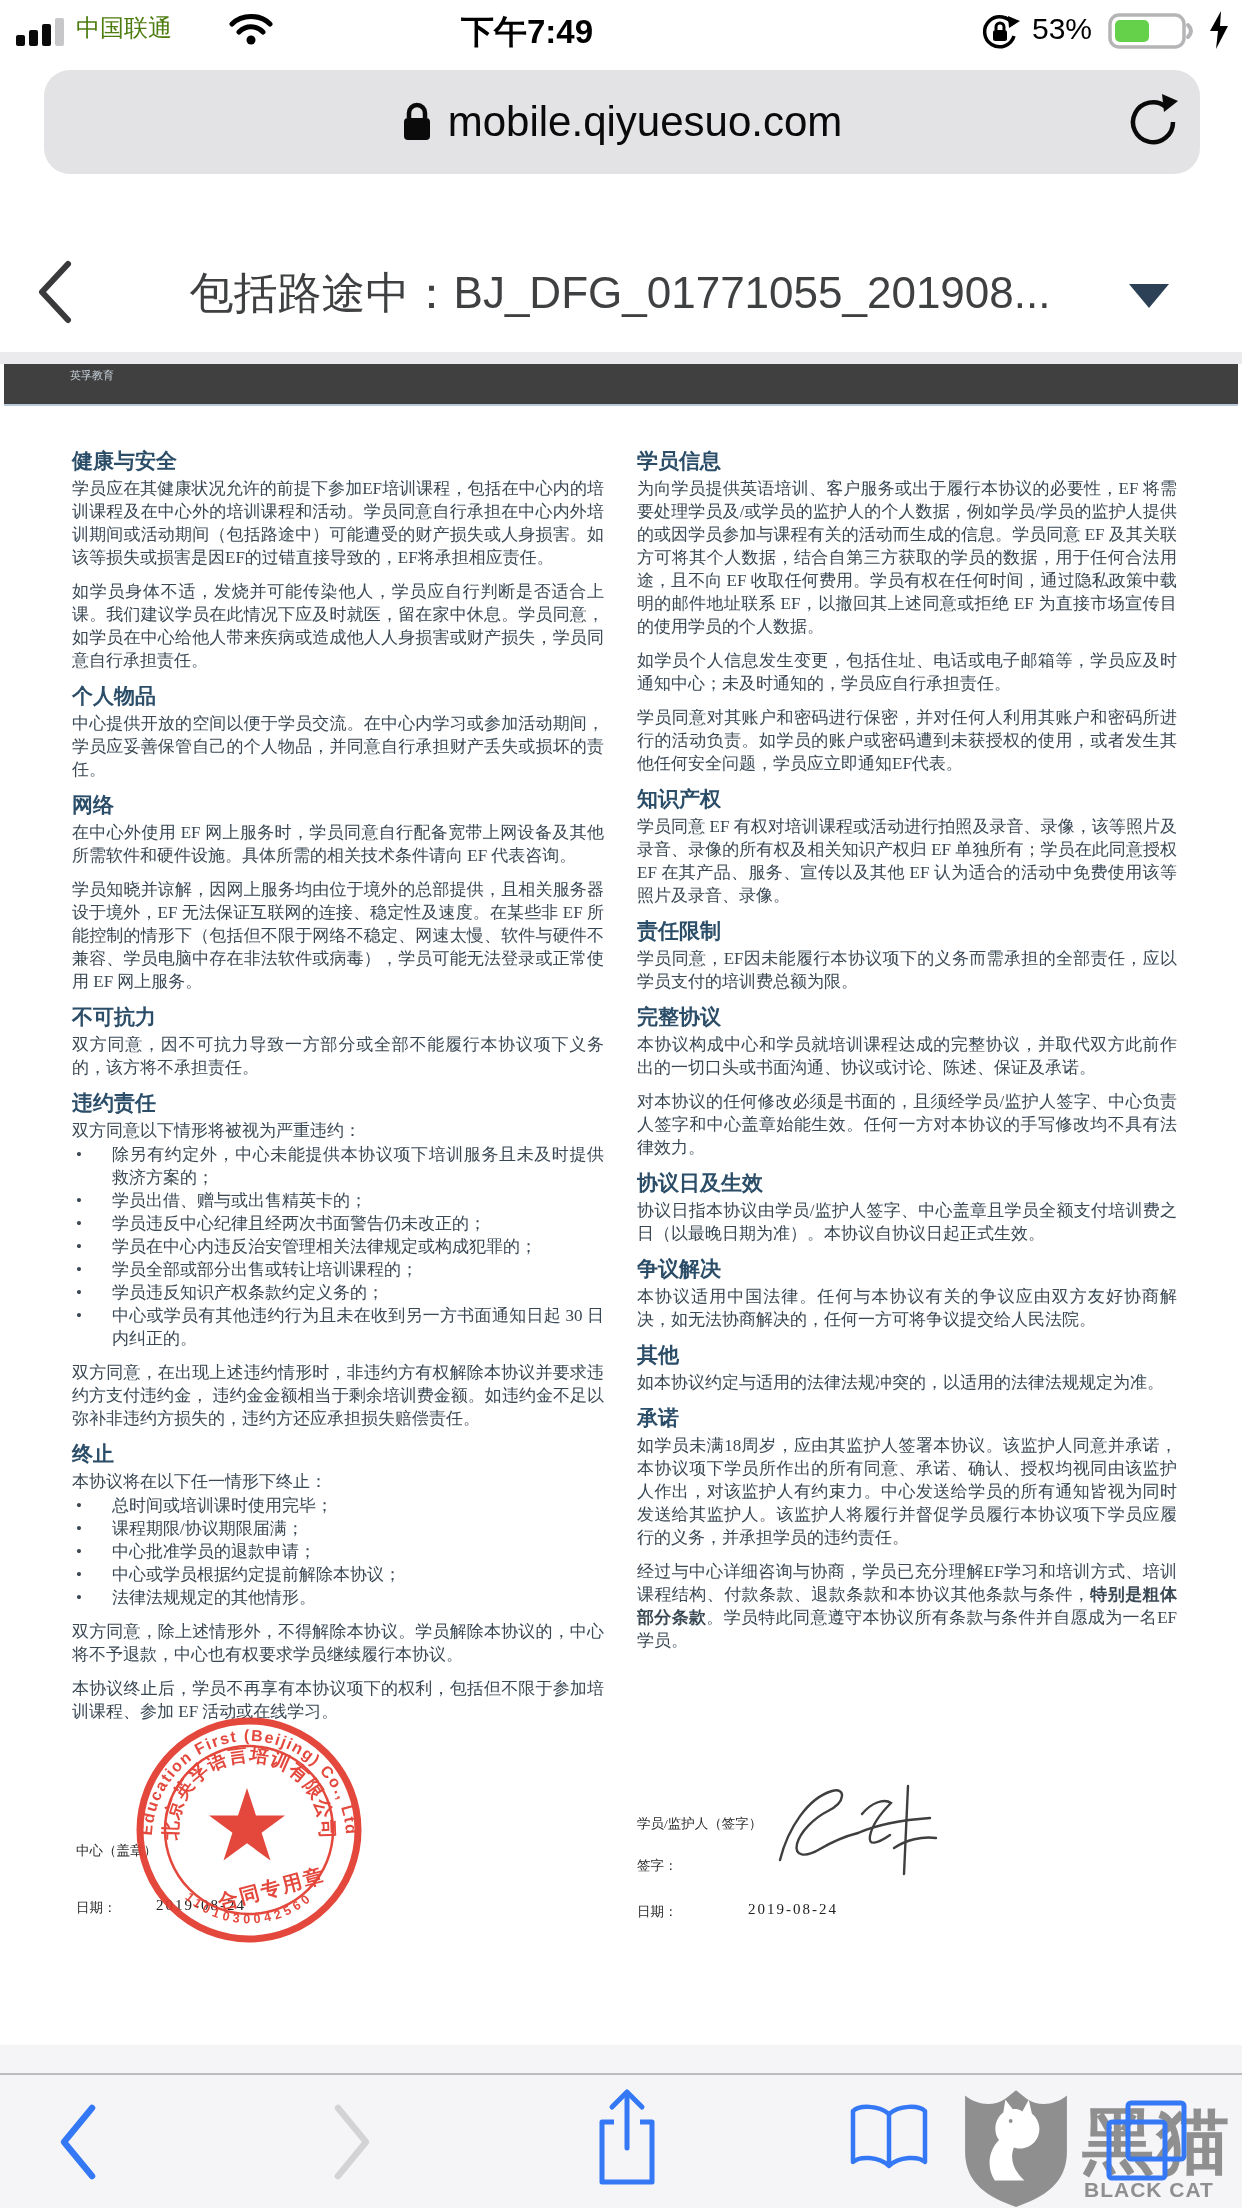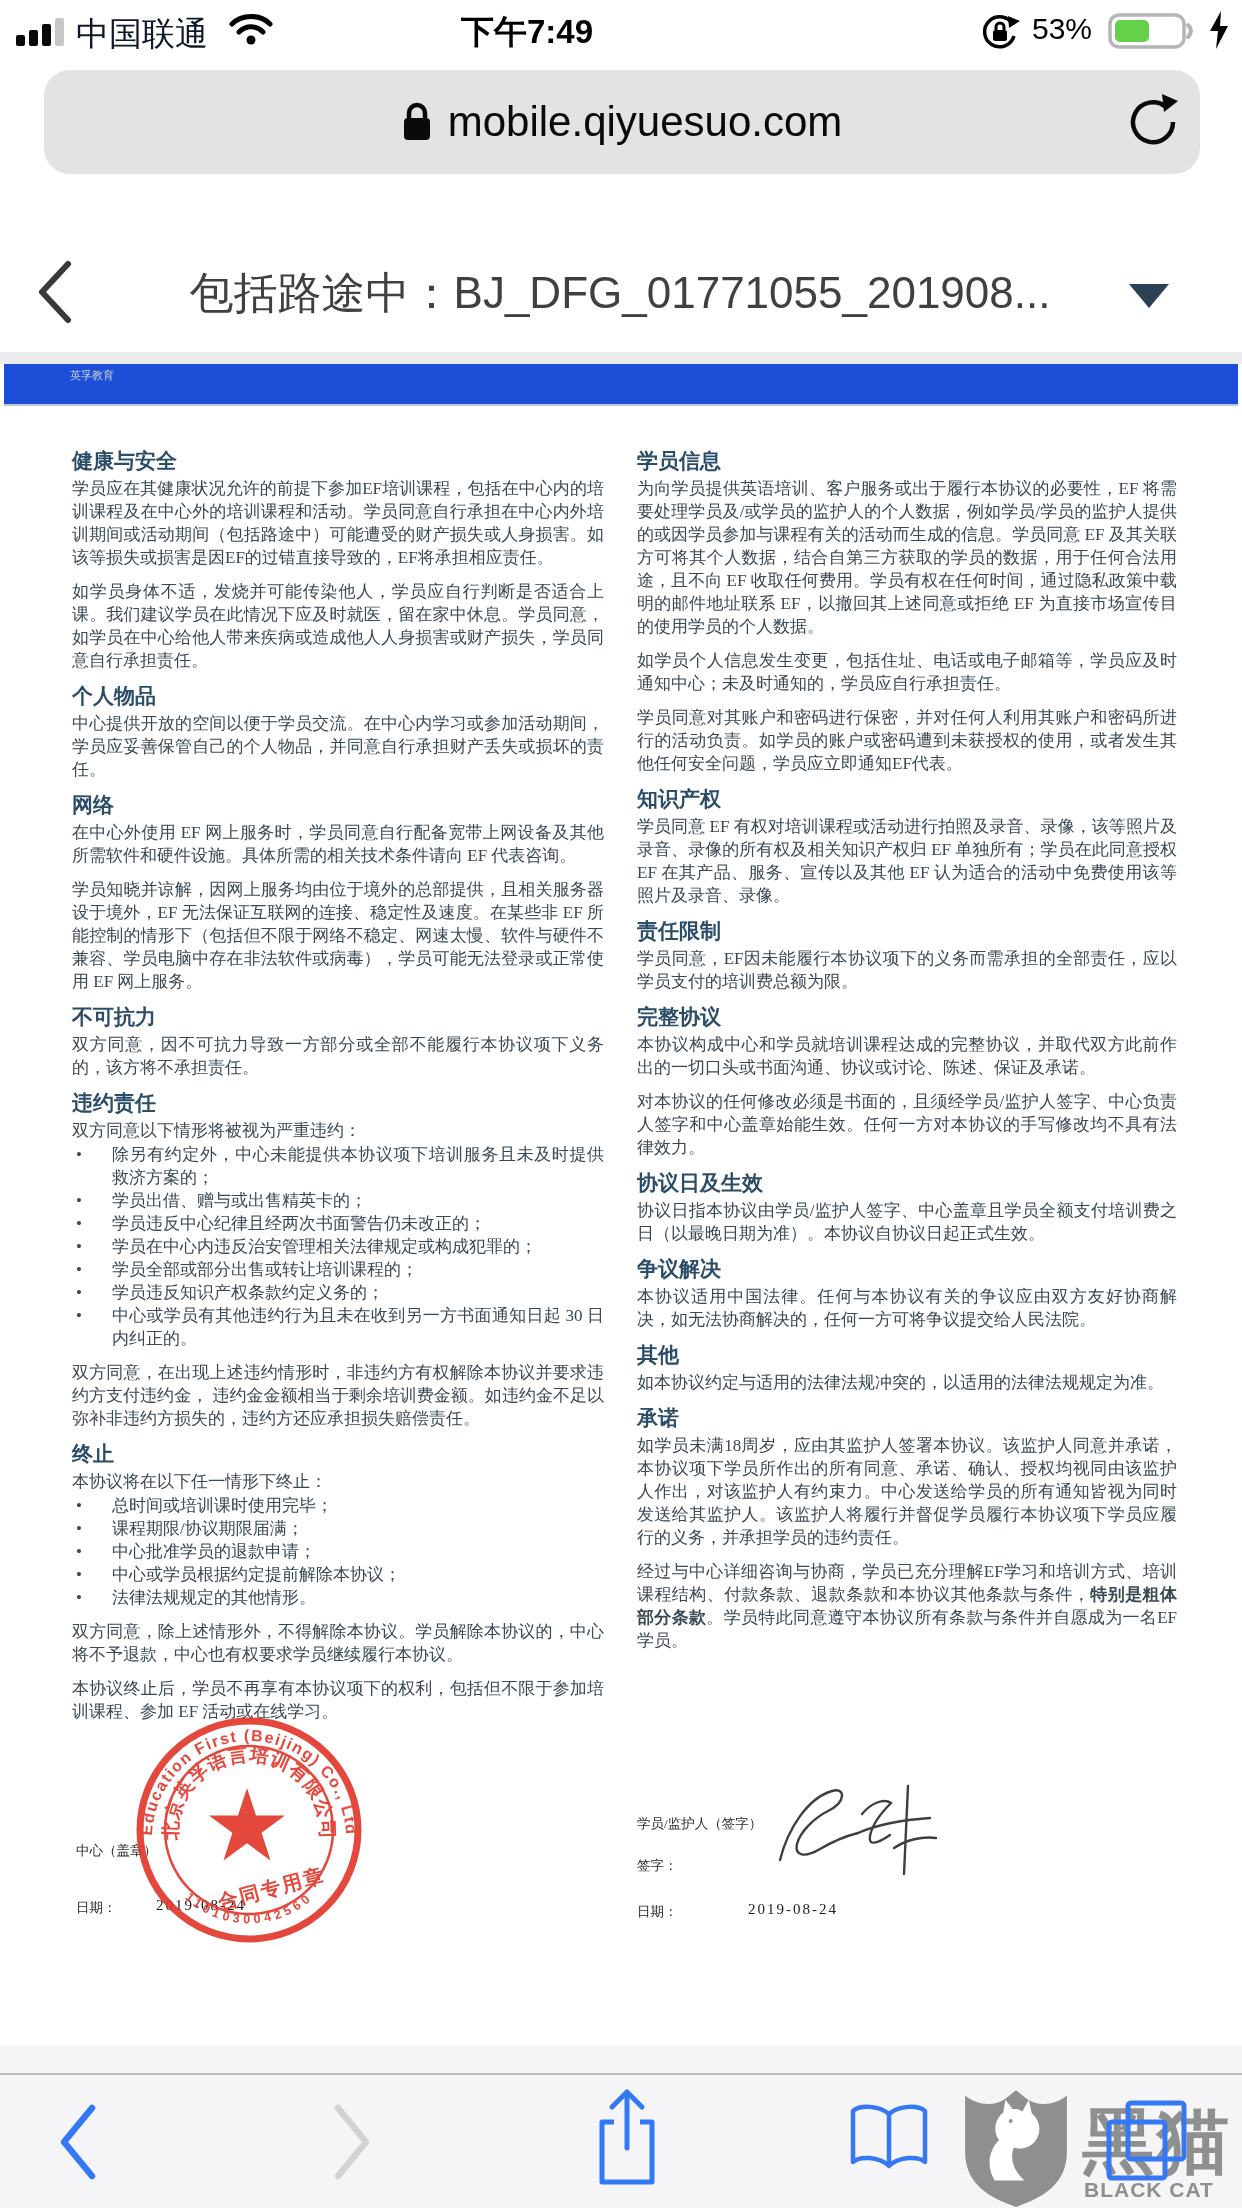--- a/index.html
+++ b/index.html
@@ -5,21 +5,21 @@
   html,body{margin:0;padding:0;background:#fff;}
   .screen{position:relative;width:1242px;height:2208px;background:#fff;overflow:hidden;
           font-family:"Liberation Sans",sans-serif;}
 
   
   .status-bar{position:absolute;left:0;top:0;width:1242px;height:60px;background:#fff;}
   .sig-bars{position:absolute;left:16px;top:18px;width:52px;height:28px;display:flex;align-items:flex-end;gap:4px;}
   .sig-bars i{display:block;width:9px;border-radius:2px;background:#0a0a0a;}
   .sig-bars i:nth-child(1){height:11px}.sig-bars i:nth-child(2){height:16px}
   .sig-bars i:nth-child(3){height:22px}.sig-bars i:nth-child(4){height:28px;background:#c7c7c9}
-  .carrier{position:absolute;left:76px;top:12px;font-size:33px;color:#0f172a;}
+  .carrier{position:absolute;left:76px;top:12px;font-size:24px;color:#4d7c0f;}
   .wifi{position:absolute;left:228px;top:12px;}
   .time{position:absolute;left:0;top:10px;width:1054px;text-align:center;font-size:33px;font-weight:700;color:#000;}
   .rotlock{position:absolute;left:980px;top:12px;}
   .batt-pct{position:absolute;left:1032px;top:12px;font-size:30px;color:#000;}
   .battery{position:absolute;left:1108px;top:12px;}
   .bolt{position:absolute;left:1208px;top:10px;}
 
   
   .url-pill{position:absolute;left:44px;top:70px;width:1156px;height:104px;background:#e3e3e5;border-radius:26px;}
   .url-center{position:absolute;left:0;top:0;width:100%;height:100%;display:flex;align-items:center;justify-content:center;gap:16px;}
@@ -29,21 +29,21 @@
   
   .nav-bar{position:absolute;left:0;top:232px;width:1242px;height:120px;background:#fff;}
   .nav-back{position:absolute;left:34px;top:28px;width:40px;height:64px;}
   .nav-title{position:absolute;left:120px;top:32px;width:1000px;text-align:center;font-size:44px;color:#3f4042;
              white-space:nowrap;overflow:hidden;}
   .nav-caret{position:absolute;left:1129px;top:52px;width:0;height:0;
              border-left:20px solid transparent;border-right:20px solid transparent;border-top:24px solid #2d4156;}
 
   
   .page-gutter{position:absolute;left:0;top:352px;width:1242px;height:12px;background:#ebebed;}
-  .doc-band{position:absolute;left:4px;top:364px;width:1234px;height:40px;background:#1d4ed8;border-bottom:2px solid #b9c9da;}
+  .doc-band{position:absolute;left:4px;top:364px;width:1234px;height:40px;background:#404040;border-bottom:2px solid #b9c9da;}
   .band-logo{position:absolute;left:66px;top:4px;font-size:11px;color:#c8d2da;font-family:"Liberation Serif",serif;}
 
   
   .doc-body{position:absolute;left:0;top:406px;width:1242px;height:1639px;background:#fff;}
   .col{position:absolute;top:42px;font-family:"Liberation Serif",serif;font-size:17px;line-height:23px;
        color:#3a4854;text-align:justify;}
   #col-left{left:72px;width:532px;}
   #col-right{left:637px;width:540px;}
   .sec-heading{font-family:"Liberation Sans",sans-serif;font-size:21px;line-height:26px;font-weight:700;
                color:#2b4d68;margin:10px 0 3px;text-align:left;}

